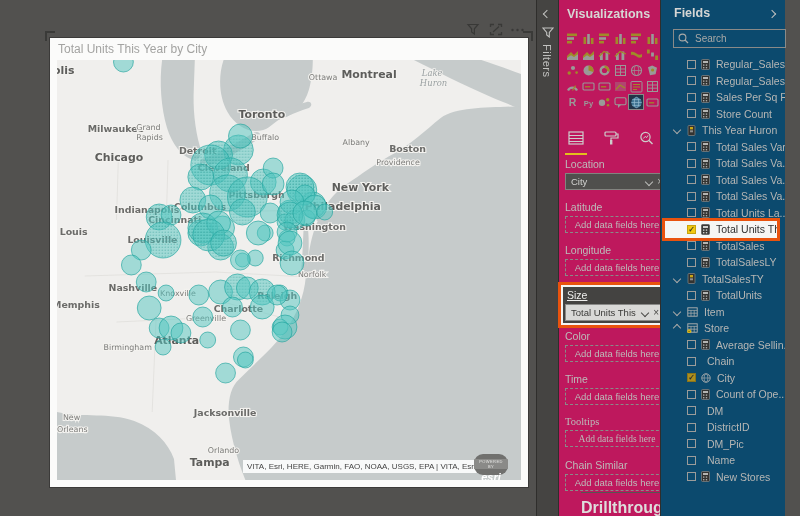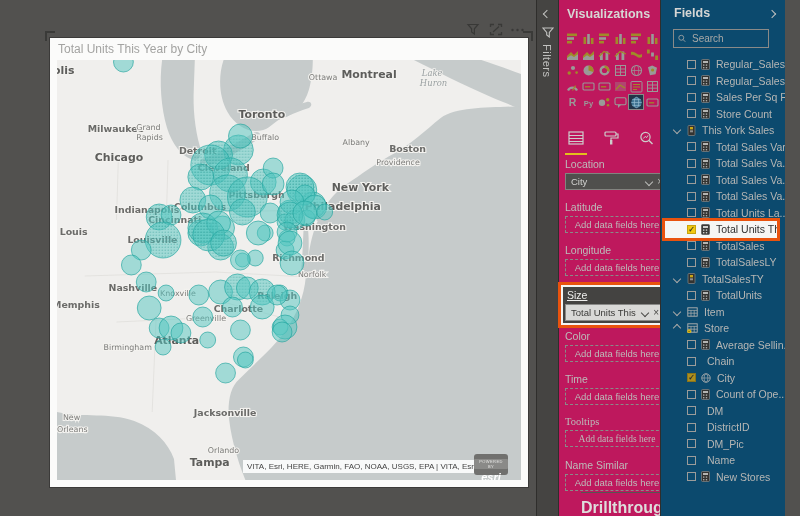--- a/index.html
+++ b/index.html
@@ -12,21 +12,21 @@
                background:#fbfbfa;box-shadow:0 0 0 1px rgba(0,0,0,.28);}
   #visual-title{position:absolute;left:8px;top:4px;font-size:12px;color:#a3a3a1;}
   #map-wrap{position:absolute;left:7px;top:22px;width:464px;height:420px;overflow:hidden;background:#f0efed;}
   .mlbl{font-family:"DejaVu Sans",sans-serif;paint-order:stroke;stroke:#f3f2ef;stroke-width:2.2px;}
   .mlbl.sm{font-size:8px;fill:#7c7c7a;}
   .mlbl.md{font-size:9.5px;fill:#6b6b69;font-weight:600;}
   .mlbl.lg{font-size:11px;fill:#5d5d5b;font-weight:700;}
   .mlbl.it{font-size:8.5px;fill:#9aa0a2;font-style:italic;font-family:"DejaVu Serif",serif;stroke-width:1.5px;}
   #attrib{position:absolute;left:186px;bottom:7px;height:13px;line-height:13px;background:rgba(255,255,255,.88);
           font-size:8px;color:#444;padding:0 4px;white-space:nowrap;}
-  #esri-logo{position:absolute;right:13px;bottom:5px;width:34px;height:21px;background:#70706e;border-radius:3px;text-align:center;}
+  #esri-logo{position:absolute;right:13px;bottom:5px;width:34px;height:21px;background:#70706e;border-radius:9px;text-align:center;}
   #esri-powered{font-size:4px;letter-spacing:.4px;color:#e8e8e6;background:#8a8a88;display:inline-block;padding:0 2px;margin-top:1px;border-radius:1px;line-height:5px;}
   #esri-text{font-size:11px;font-weight:bold;font-style:italic;color:#fff;line-height:11px;margin-top:0;}
   
   .vh-ic{position:absolute;top:22px;width:16px;height:14px;cursor:pointer;}
   .corner{position:absolute;width:8px;height:8px;}
   #corner-tl{left:45px;top:31px;border-left:2px solid #3a3a38;border-top:2px solid #3a3a38;}
   #corner-tr{left:523px;top:31px;border-right:2px solid #3a3a38;border-top:2px solid #3a3a38;}
   
   #filters-strip{position:absolute;left:536px;top:0;width:22px;height:516px;background:#454442;border-left:1px solid #2f2e2c;}
   #filters-label{position:absolute;left:4px;top:44px;writing-mode:vertical-rl;font-size:11px;color:#c2c2c0;letter-spacing:.5px;}
@@ -58,21 +58,21 @@
   .wg.spot .well.filled{background:#d9d9d7;border-color:#8a8a88;color:#3a3a38;}
   .wg.spot .well .cv{border-color:#4a4a48;} .wg.spot .wx{color:#4a4a48;}
   #drill{position:absolute;left:6px;top:492px;width:104px;border-top:1px solid #565553;padding-top:6px;
          font-size:16px;font-weight:700;color:#dededc;margin-left:16px;}
   #viz-scroll{position:absolute;right:1px;top:160px;width:3px;height:330px;background:#504f4b;}
   #viz-thumb{position:absolute;left:0;top:0;width:3px;height:120px;background:#757470;}
   
   #fields-pane{position:absolute;left:660px;top:0;width:124px;height:516px;background:#0c4a6e;border-left:1px solid #2f2e2c;}
   #fields-title{position:absolute;left:13px;top:6px;font-size:12.5px;font-weight:700;color:#d6d6d4;}
   #fields-expand{position:absolute;right:10px;top:11px;}
-  #search-box{position:absolute;left:12px;top:29px;width:96px;height:19px;border:1px solid #8a8a88;
+  #search-box{position:absolute;left:12px;top:29px;width:113px;height:19px;border:1px solid #8a8a88;
               display:flex;align-items:center;padding:0 4px;box-sizing:border-box;}
   #search-input{flex:1;border:none;background:transparent;outline:none;font-size:10px;color:#d0d0ce;
                 font-family:"Liberation Sans",sans-serif;width:70px;}
   #search-input::placeholder{color:#a9a9a7;}
   #field-list{position:absolute;left:0;top:56px;width:124px;}
   .frow{height:16.5px;display:flex;align-items:center;font-size:10.5px;color:#b6b6b4;cursor:pointer;box-sizing:border-box;}
   .frow .flabel{margin-left:6px;white-space:nowrap;overflow:hidden;}
   .frow .cv{border-color:#a9a9a7;margin-left:7px;}
   .frow.ind{padding-left:26px;}
   .frow.grp{padding-left:6px;}
@@ -602,21 +602,21 @@
             <span>Add data fields here</span>
           </div>
         </div>
         <div class="wg" style="top: 258px; font-family: Liberation Serif, serif;">
           <div class="wlabel">Tooltips</div>
           <div class="well empty">
             <span>Add data fields here</span>
           </div>
         </div>
         <div class="wg" style="top: 301px;">
-          <div class="wlabel">Name Similar</div>
+          <div class="wlabel">Chain Similar</div>
           <div class="well empty">
             <span>Add data fields here</span>
           </div>
         </div>
       </div>
     <div id="drill">Drillthrough</div>
     <div id="viz-scroll">
         <div id="viz-thumb"></div>
       </div>
   </div>
@@ -698,21 +698,21 @@
         </div>
         <div class="frow grp">
           <span class="cv down" style="margin-right: 7px;"></span>
           <span class="ficon">
             <svg width="9" height="11" viewBox="0 0 9 11">
               <rect x="1" y=".5" width="7" height="10" rx="1" fill="#333331" stroke="#8a8a88" stroke-width=".7"></rect>
               <rect x="3" y="2" width="3" height="2.4" fill="#c9a616"></rect>
               <rect x="3" y="5.3" width="3" height="2" fill="#8f8f8d"></rect>
             </svg>
           </span>
-          <span class="flabel">This York Sales</span>
+          <span class="flabel">This Year Huron</span>
         </div>
         <div class="frow ind">
           <span class="cb"></span>
           <span class="ficon">
             <svg width="9" height="11" viewBox="0 0 9 11">
               <rect x=".5" y=".5" width="8" height="10" rx="1" fill="#333331" stroke="#8a8a88" stroke-width=".7"></rect>
               <rect x="2" y="2" width="5" height="2" fill="#b5b5b3"></rect>
               <g fill="#a9a9a7">
                 <rect x="2" y="5.4" width="1.4" height="1.4"></rect>
                 <rect x="4.8" y="5.4" width="1.4" height="1.4"></rect>

